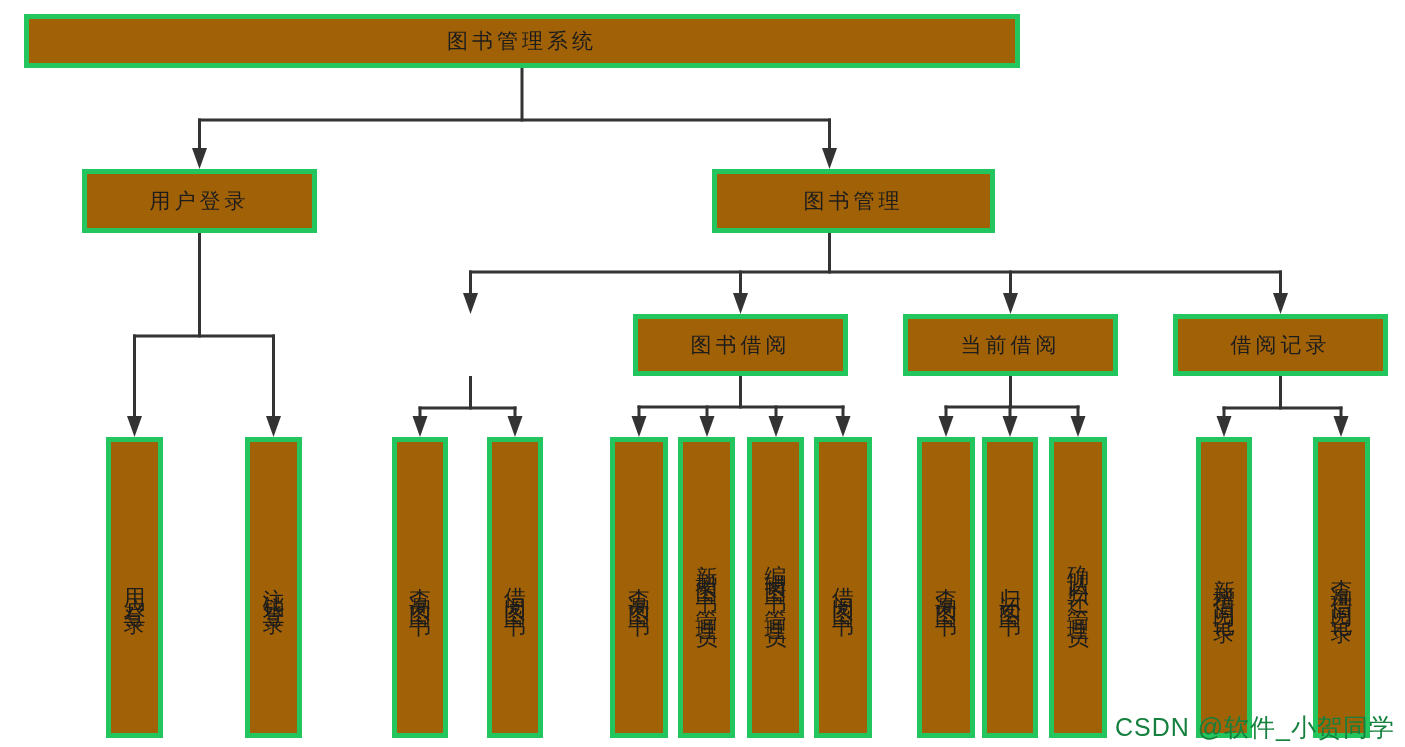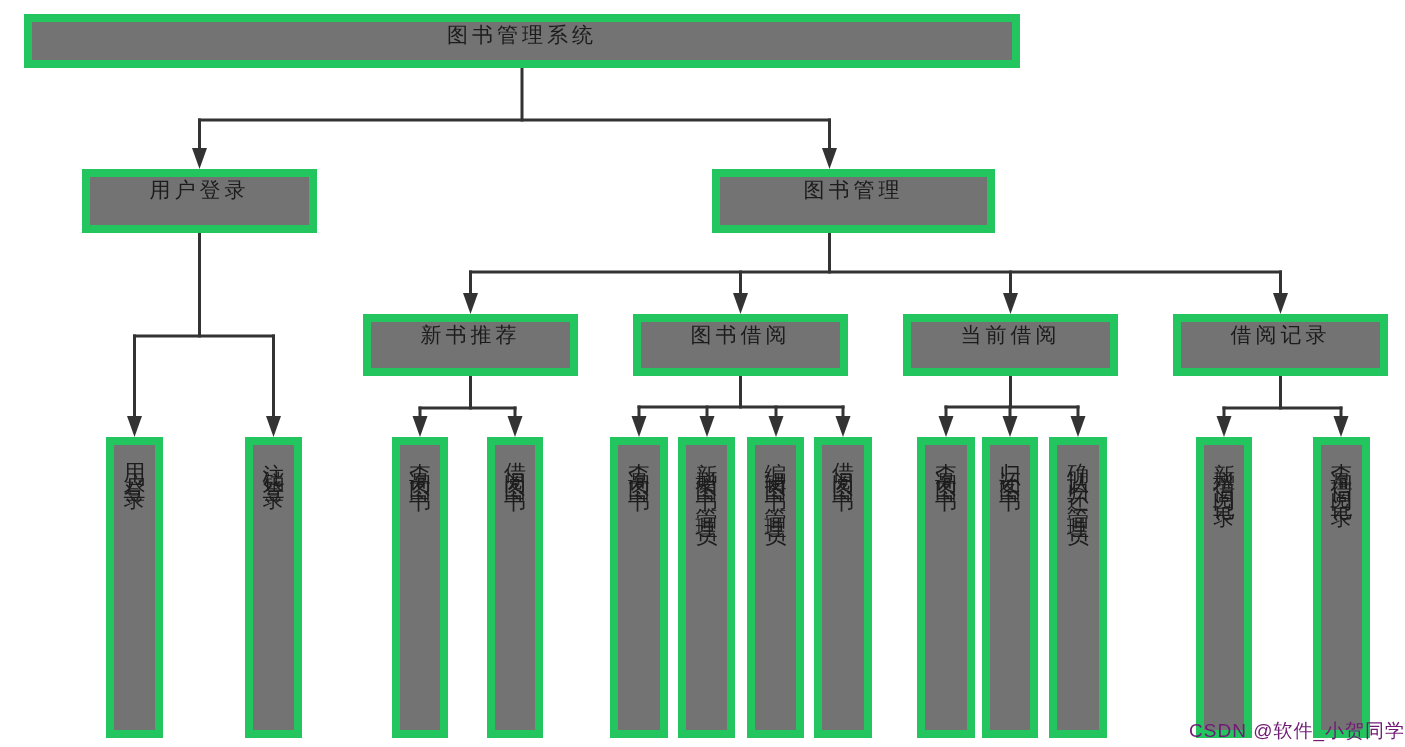--- a/index.html
+++ b/index.html
@@ -3,34 +3,34 @@
 <meta charset="utf-8">
 <style>
   html,body { margin:0; padding:0; background:#ffffff; }
   .canvas {
     position:relative; width:1405px; height:747px; background:#ffffff;
     font-family:"Liberation Sans", sans-serif; overflow:hidden;
   }
   svg.connectors { position:absolute; left:0; top:0; }
   .node {
     position:absolute; box-sizing:border-box;
-    border:8px solid #22c55e; background:#737373;
-    display:flex; align-items:flex-start; justify-content:center;
+    border:5px solid #22c55e; background:#a16207;
+    display:flex; align-items:center; justify-content:center;
   }
   .node .lbl {
     color:#1c1c1c; font-size:21px; letter-spacing:4px;
     white-space:nowrap; line-height:1.2;
   }
   .node.v .lbl {
     writing-mode:vertical-rl; text-orientation:mixed;
     font-size:22px; letter-spacing:9px; line-height:1;
   }
   .watermark {
-    position:absolute; right:0; bottom:3px;
-    font-size:19px; color:#701a75; letter-spacing:1px; white-space:nowrap;
+    position:absolute; right:10px; bottom:3px;
+    font-size:25px; color:#15803d; letter-spacing:1px; white-space:nowrap;
   }
 </style>
 </head>
 <body>
 
 <div class="canvas">
 
   <svg class="connectors" width="1405" height="747" viewBox="0 0 1405 747">
     <g stroke="#333333" stroke-width="3" fill="none">
 
@@ -101,23 +101,20 @@
     <span class="lbl">图书管理系统</span>
   </div>
 
   <div class="node" style="left:82px;top:169px;width:235px;height:64px">
     <span class="lbl">用户登录</span>
   </div>
   <div class="node" style="left:712px;top:169px;width:283px;height:64px">
     <span class="lbl">图书管理</span>
   </div>
 
-  <div class="node" style="left:363px;top:314px;width:215px;height:62px">
-    <span class="lbl">新书推荐</span>
-  </div>
   <div class="node" style="left:903px;top:314px;width:215px;height:62px">
     <span class="lbl">当前借阅</span>
   </div>
   <div class="node" style="left:633px;top:314px;width:215px;height:62px">
     <span class="lbl">图书借阅</span>
   </div>
   <div class="node" style="left:1173px;top:314px;width:215px;height:62px">
     <span class="lbl">借阅记录</span>
   </div>
 

